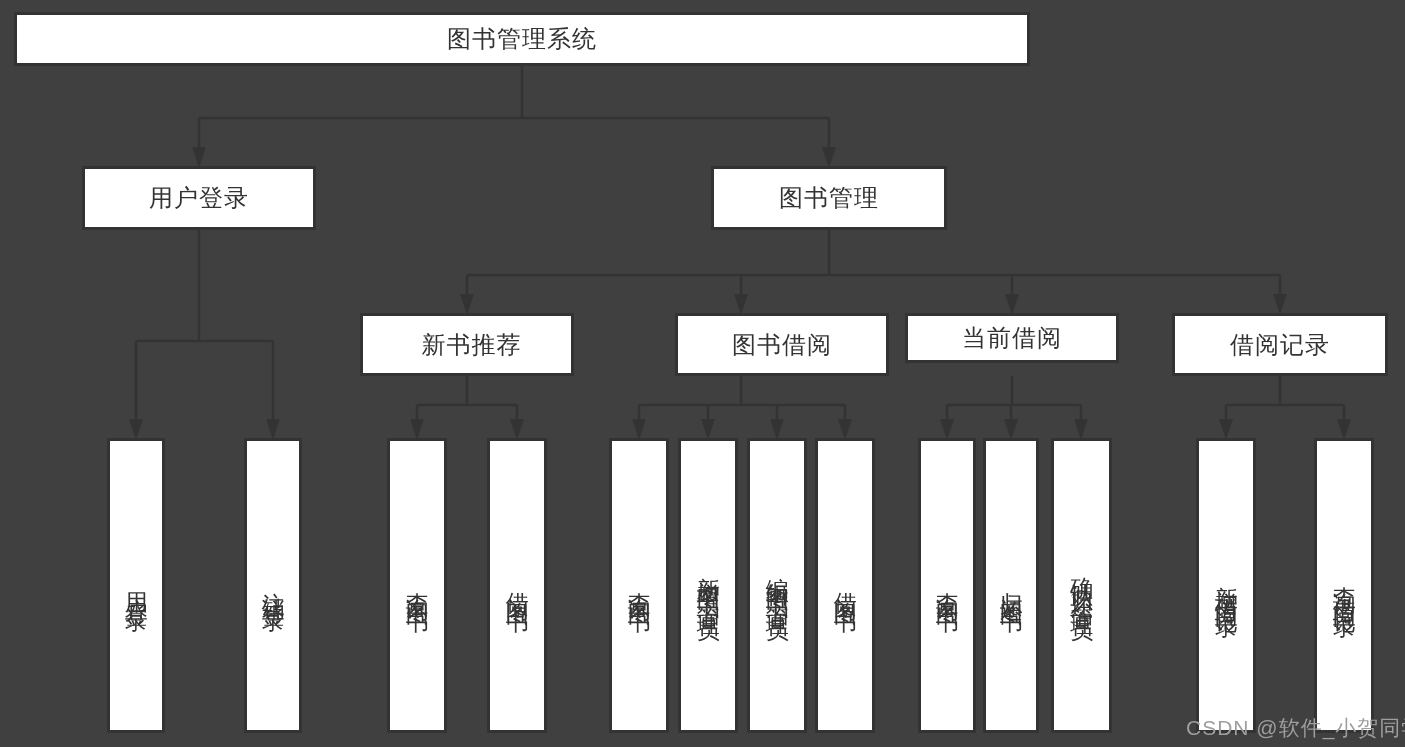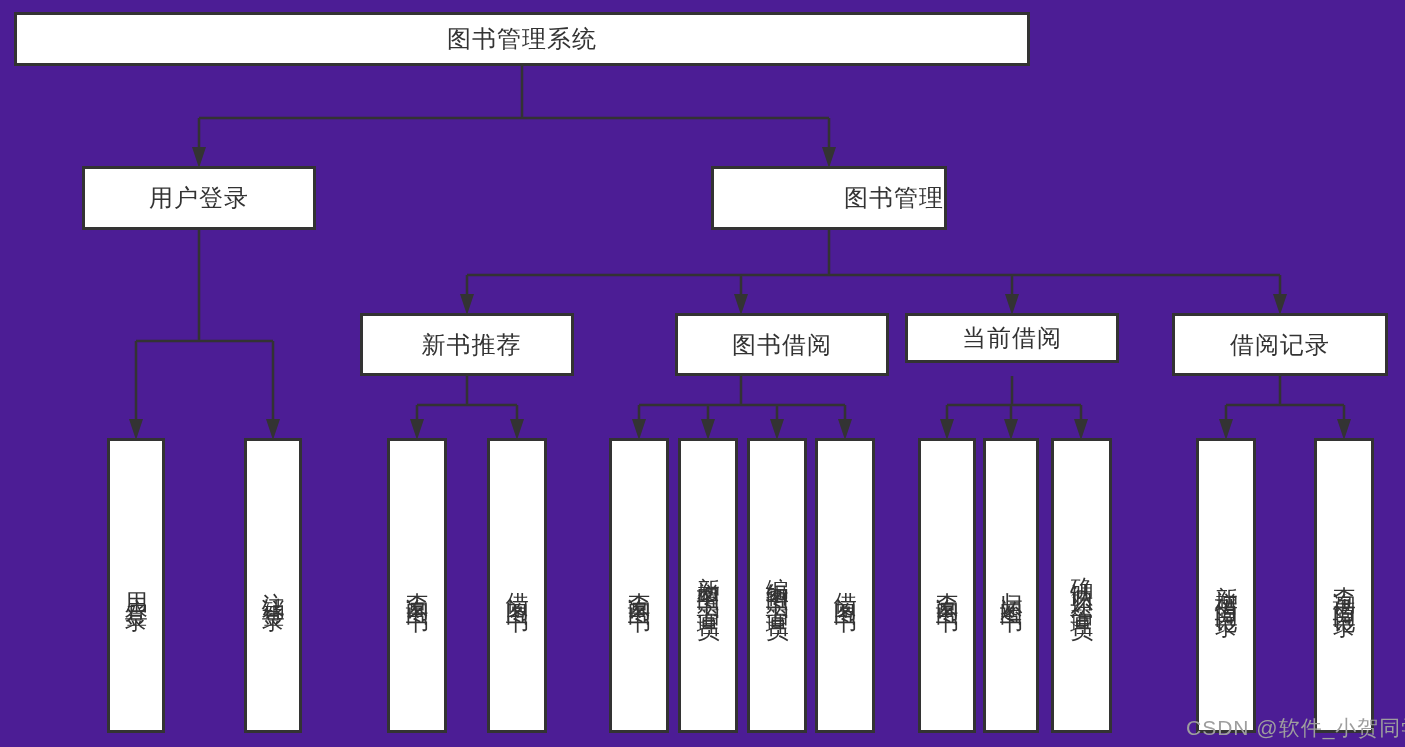--- a/index.html
+++ b/index.html
@@ -1,20 +1,20 @@
 <!DOCTYPE html>
 <html><head>
 <meta charset="utf-8">
 <style>
   html,body{margin:0;padding:0;background:#ffffff;}
   #canvas{
     position:relative;
     width:1405px;
     height:747px;
-    background:#4c1d95;
+    background:#404040;
     font-family:"Liberation Sans","DejaVu Sans",sans-serif;
     overflow:hidden;
   }
   #connectors{
     position:absolute;
     left:0;top:0;
     width:1405px;height:747px;
     z-index:1;
   }
   .box{
@@ -117,21 +117,21 @@
     <polygon fill="#333333" points="1337,419 1351,419 1344,440"></polygon>
   </svg>
 
   <div class="box" style="left:14px;top:12px;width:1016px;height:54px;">
     <span class="h-label">图书管理系统</span>
   </div>
 
   <div class="box" style="left:82px;top:166px;width:234px;height:64px;">
     <span class="h-label">用户登录</span>
   </div>
-  <div class="box" style="left:711px;top:166px;width:236px;height:64px;justify-content:flex-end;">
+  <div class="box" style="left:711px;top:166px;width:236px;height:64px;">
     <span class="h-label">图书管理</span>
   </div>
 
   <div class="box" style="left:360px;top:313px;width:214px;height:63px;padding-left:9px;">
     <span class="h-label">新书推荐</span>
   </div>
   <div class="box" style="left:634px;top:313px;width:214px;height:63px;margin-left:41px;">
     <span class="h-label">图书借阅</span>
   </div>
   <div class="box" style="left:905px;top:313px;width:214px;height:50px;text-align:right;">

